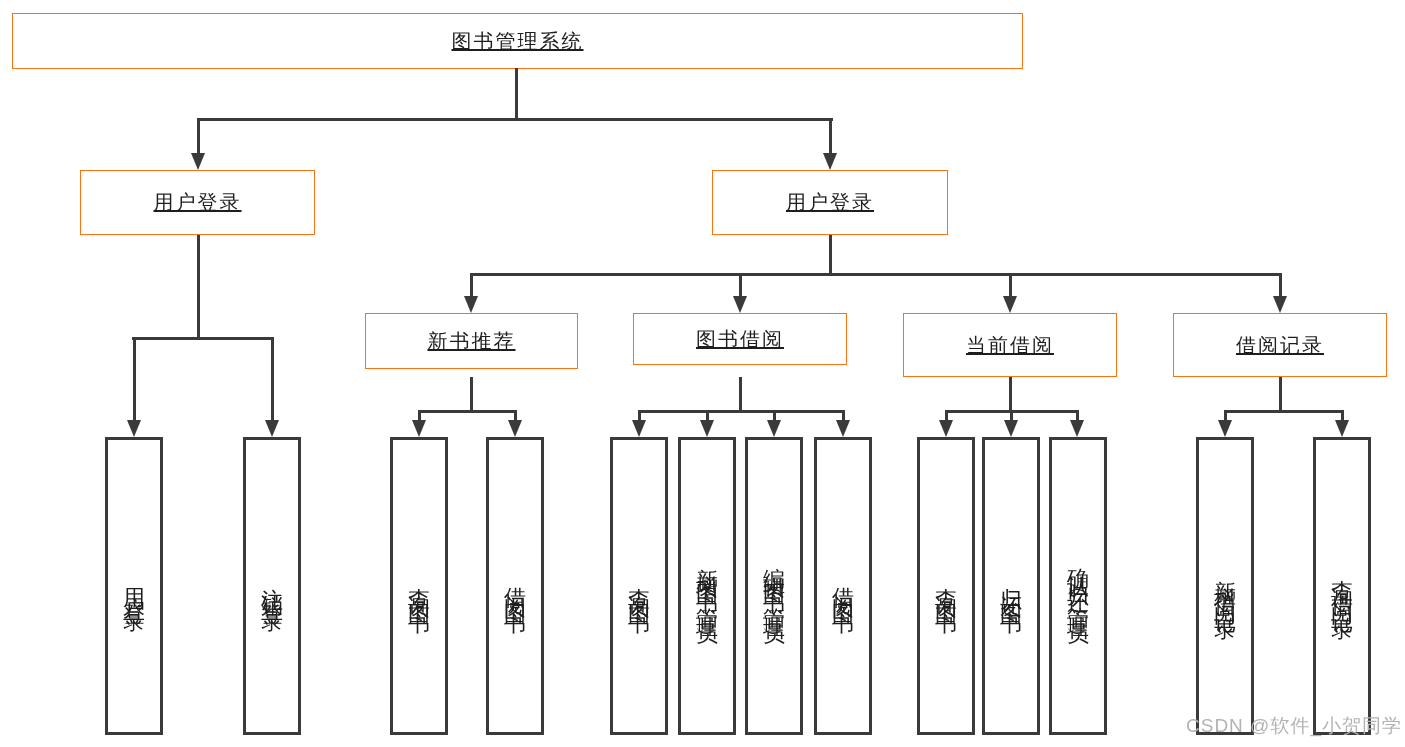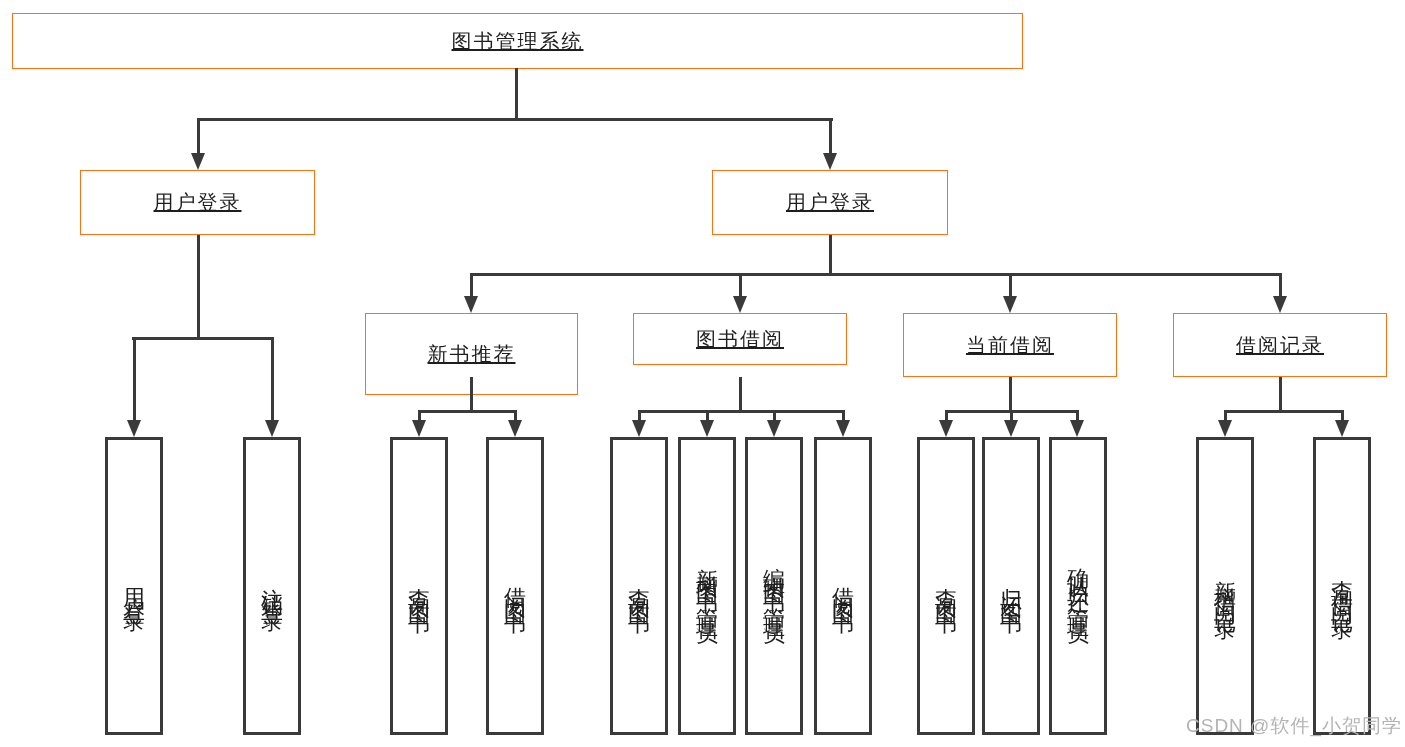--- a/index.html
+++ b/index.html
@@ -45,21 +45,21 @@
 </div>
 
 <div class="node" style="left:80px; top:170px; width:235px; height:65px;">
   <span>用户登录</span>
 </div>
 
 <div class="node" style="left:712px; top:170px; width:236px; height:65px;">
   <span>用户登录</span>
 </div>
 
-<div class="node" style="left:365px; top:313px; width:213px; height:82px;">
+<div class="node" style="left:365px; top:313px; width:213px; height:56px;">
   <span>新书推荐</span>
 </div>
 
 <div class="node" style="left:633px; top:313px; width:214px; height:52px;">
   <span>图书借阅</span>
 </div>
 
 <div class="node" style="left:903px; top:313px; width:214px; height:64px;">
   <span>当前借阅</span>
 </div>

